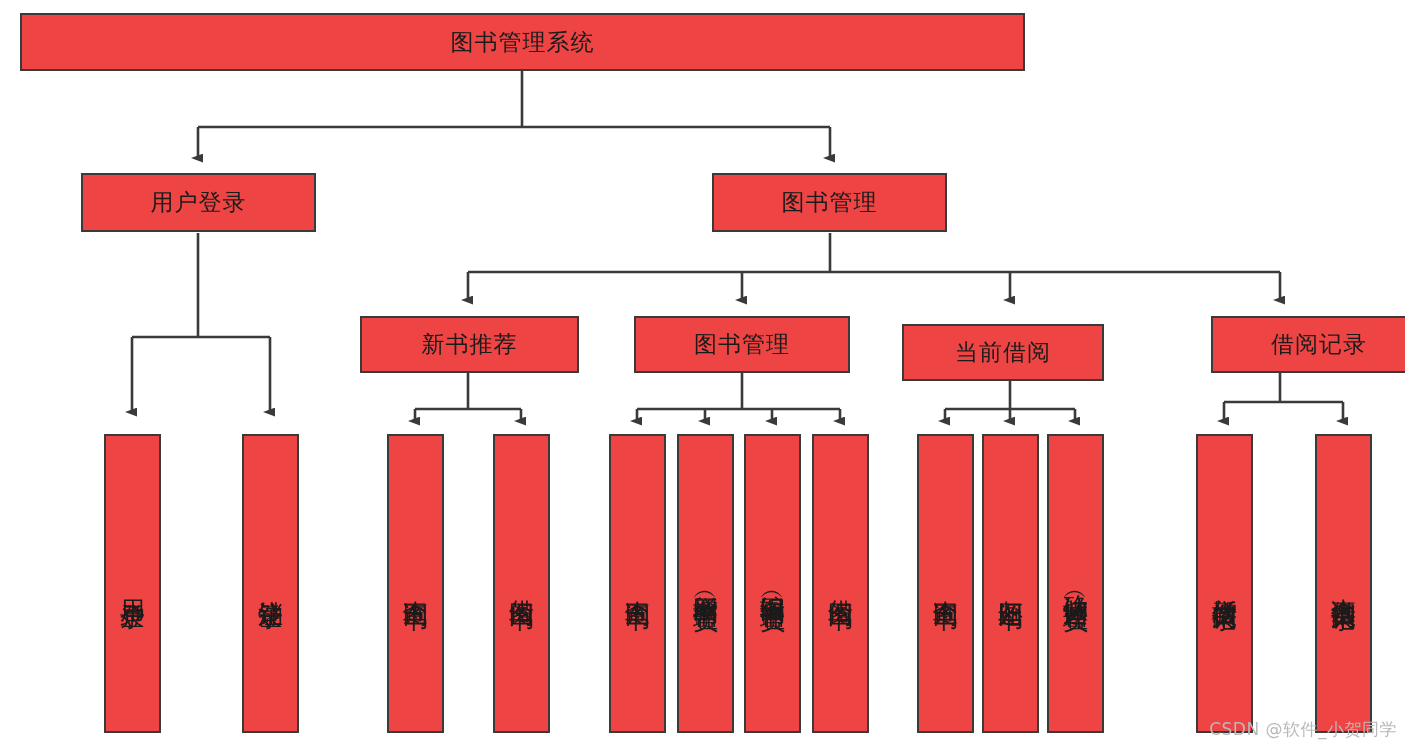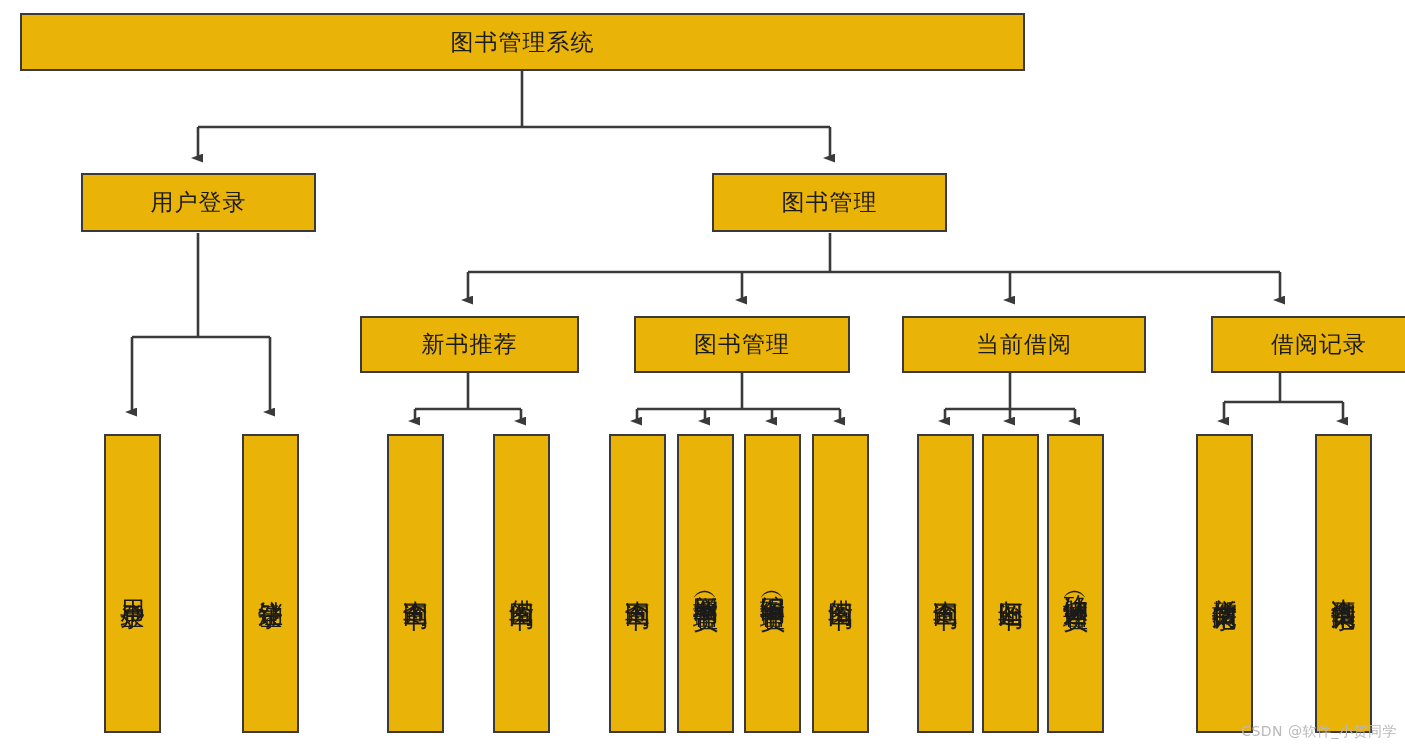--- a/index.html
+++ b/index.html
@@ -21,21 +21,21 @@
   #diagram-svg {
     position: absolute;
     left: 0;
     top: 0;
     width: 1405px;
     height: 747px;
   }
   .node {
     position: absolute;
     box-sizing: border-box;
-    background: #eab308;
+    background: #ef4444;
     border: 2px solid #3a3a3a;
     display: flex;
     align-items: center;
     justify-content: center;
     color: #1b1b1b;
   }
   .node.horiz {
     font-size: 23px;
     letter-spacing: 1px;
     line-height: 1.15;
@@ -51,21 +51,21 @@
   .node.vert .node-label {
     writing-mode: vertical-rl;
     text-orientation: upright;
     display: block;
     text-align: center;
   }
   .watermark {
     position: absolute;
     right: 8px;
     bottom: 6px;
-    font-size: 14px;
+    font-size: 17px;
     color: #b9b9b9;
     letter-spacing: 0.5px;
     white-space: nowrap;
     pointer-events: none;
   }
 </style>
 </head>
 <body>
 
 <div id="diagram-root">
@@ -130,21 +130,21 @@
   <div class="node horiz" style="left:360px; top:316px; width:219px; height:57px;">
     <span class="node-label">新书推荐</span>
   </div>
 
   <div class="node horiz" style="left:712px; top:173px; width:235px; height:59px;">
     <span class="node-label">图书管理</span>
   </div>
   <div class="node horiz" style="left:634px; top:316px; width:216px; height:57px;">
     <span class="node-label">图书管理</span>
   </div>
-  <div class="node horiz" style="left:902px; top:316px; width:244px; height:57px;">
+  <div class="node horiz" style="left:902px; top:324px; width:202px; height:57px;">
     <span class="node-label">当前借阅</span>
   </div>
   <div class="node horiz" style="left:1172px; top:316px; width:216px; height:57px;margin-left:39px;">
     <span class="node-label">借阅记录</span>
   </div>
 
   <div class="node vert" style="left:104px; top:434px; width:57px; height:299px;">
     <span class="node-label">用户登录</span>
   </div>
   <div class="node vert" style="left:242px; top:434px; width:57px; height:299px;">

